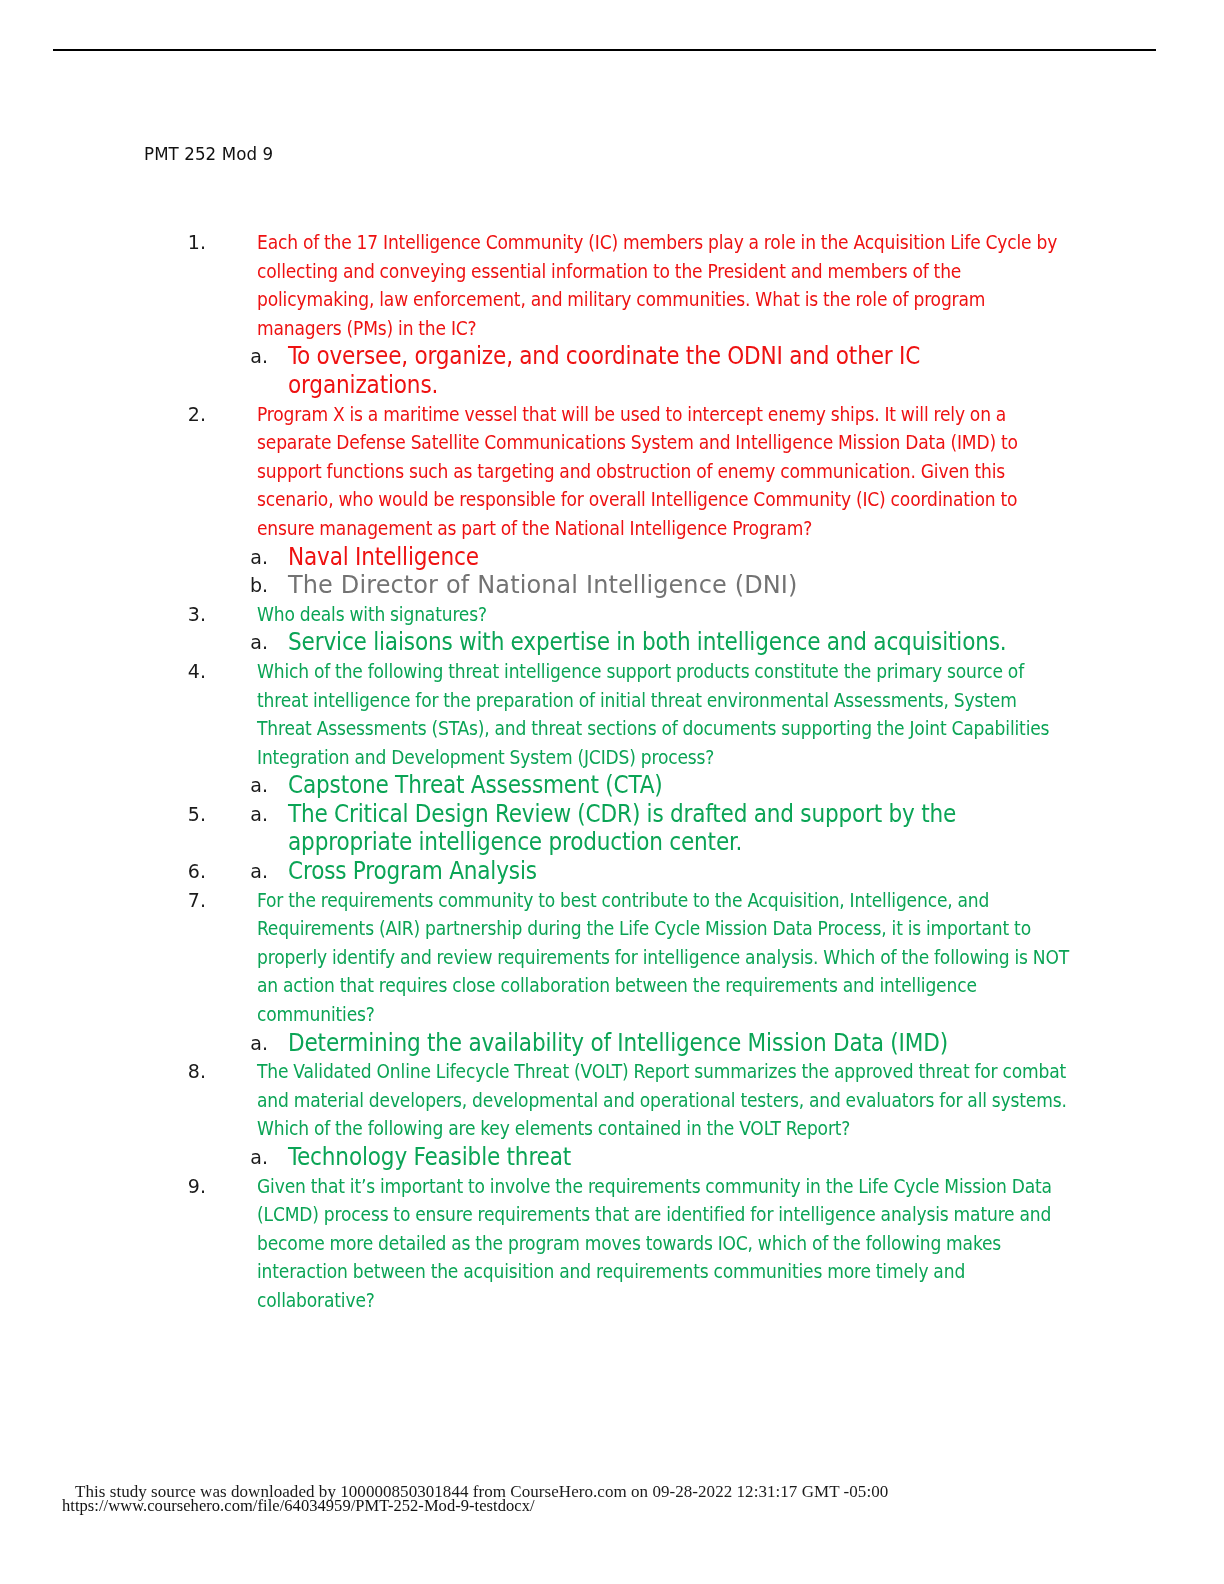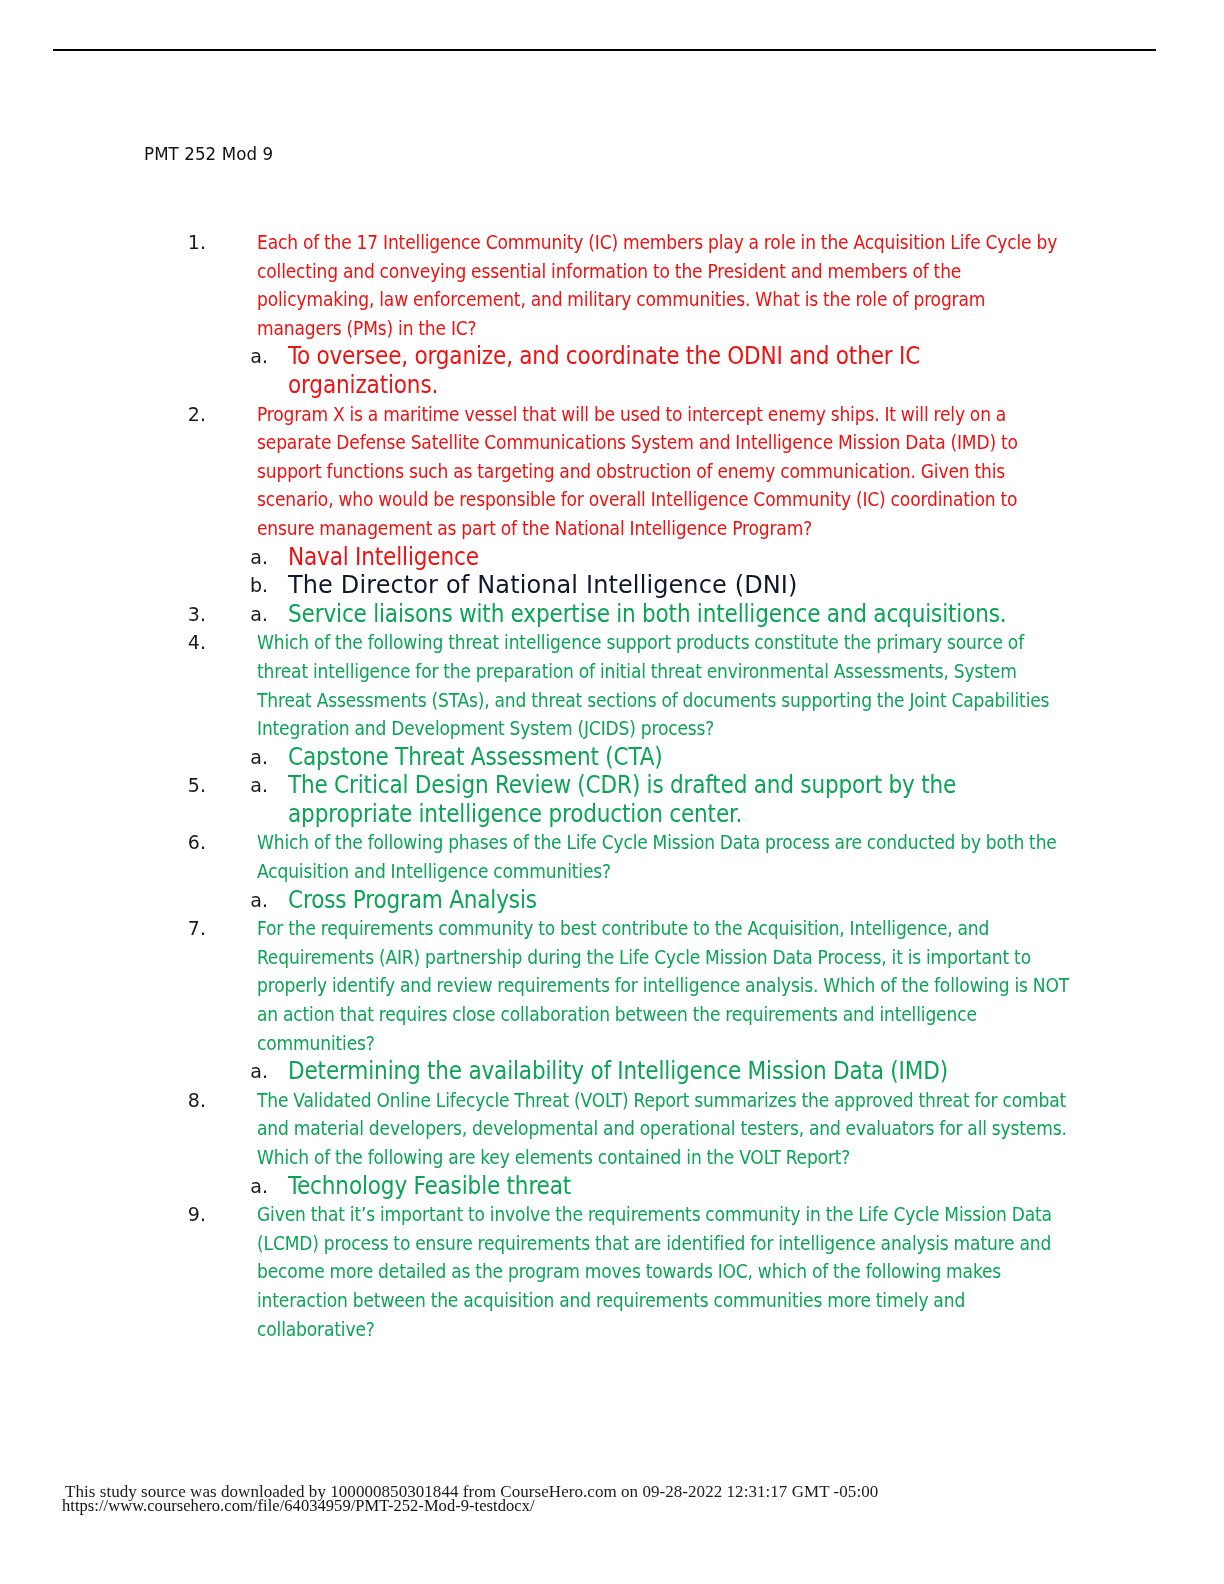--- a/index.html
+++ b/index.html
@@ -106,31 +106,31 @@
     font-size: 24px;
     line-height: 28.6px;
     font-family: "DejaVu Sans", sans-serif;
     font-stretch: condensed;
     letter-spacing: -0.15px;
     word-spacing: -0.3px;
   }
 
   .c-red   { color: #ee1111; }
   .c-green { color: #0aa455; }
-  .c-black { color: #0f172a; }
+  .c-black { color: #737373; }
 
   .plainfont {
     font-stretch: normal;
     letter-spacing: 0.1px;
     word-spacing: 0.2px;
   }
 
   .footer-note {
     position: absolute;
-    left: 65px;
+    left: 75px;
     top: 1482px;
     font-family: "Liberation Serif", serif;
     font-size: 17px;
     color: #1a1a1a;
     letter-spacing: 0.05px;
     white-space: nowrap;
   }
 
   .footer-url {
     position: absolute;
@@ -172,20 +172,21 @@
             <div class="sub-text c-red">Naval Intelligence</div>
           </div>
           <div class="sub-item">
             <div class="sub-marker">b.</div>
             <div class="sub-text c-black plainfont">The Director of National Intelligence  (DNI)</div>
           </div>
         </div>
       </div>
       <div class="q-item">
         <div class="q-marker">3.</div>
+        <div class="q-text c-green">Who deals with signatures?</div>
         <div class="sub-list">
           <div class="sub-item">
             <div class="sub-marker">a.</div>
             <div class="sub-text c-green">Service liaisons with expertise in both intelligence and acquisitions.</div>
           </div>
         </div>
       </div>
       <div class="q-item">
         <div class="q-marker">4.</div>
         <div class="q-text c-green">Which of the following threat intelligence support products constitute the primary source of threat intelligence for the preparation of initial threat environmental Assessments, System Threat Assessments (STAs), and threat sections of documents supporting the Joint Capabilities Integration and Development System (JCIDS) process?</div>
@@ -200,21 +201,20 @@
         <div class="q-marker">5.</div>
         <div class="sub-list">
           <div class="sub-item">
             <div class="sub-marker">a.</div>
             <div class="sub-text c-green">The Critical Design Review (CDR) is drafted and support by the appropriate intelligence production center.</div>
           </div>
         </div>
       </div>
       <div class="q-item">
         <div class="q-marker">6.</div>
-        <div class="q-text c-green">Which of the following phases of the Life Cycle Mission Data process are conducted by both the Acquisition and Intelligence communities?</div>
         <div class="sub-list">
           <div class="sub-item">
             <div class="sub-marker">a.</div>
             <div class="sub-text c-green">Cross Program Analysis</div>
           </div>
         </div>
       </div>
       <div class="q-item">
         <div class="q-marker">7.</div>
         <div class="q-text c-green">For the requirements community to best contribute to the Acquisition, Intelligence, and Requirements (AIR) partnership during the Life Cycle Mission Data Process, it is important to properly identify and review requirements for intelligence analysis. Which of the following is NOT an action that requires close collaboration between the requirements and intelligence communities?</div>

